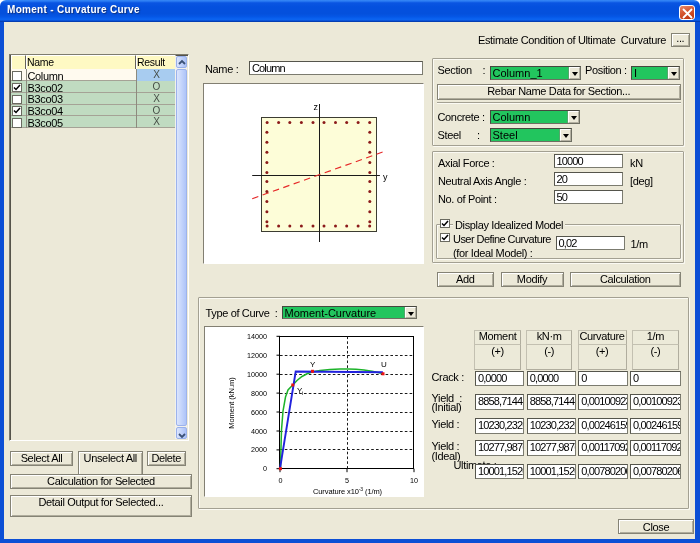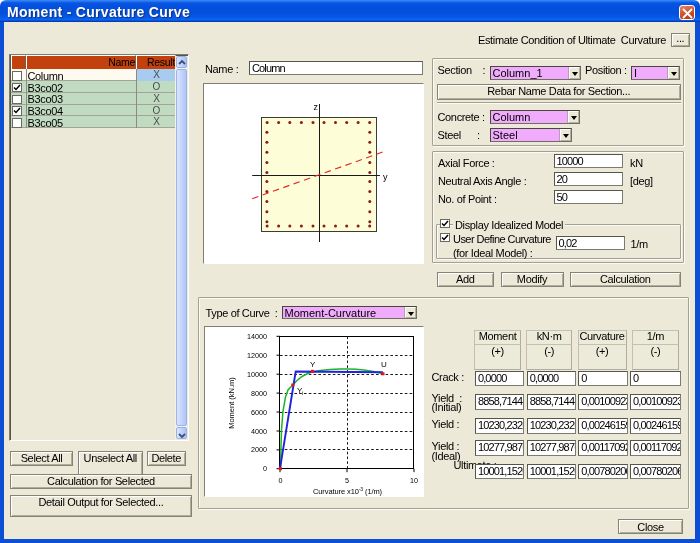--- a/index.html
+++ b/index.html
@@ -1,36 +1,36 @@
 <!DOCTYPE html>
 <html><head><meta charset="utf-8"><style>
 *{margin:0;padding:0;box-sizing:border-box;}
 html,body{width:700px;height:543px;background:#fff;overflow:hidden;}
 body{font-family:"Liberation Sans",sans-serif;font-size:11px;color:#000;position:relative;}
 #titlebar{position:absolute;left:0;top:0;width:700px;height:22px;border-radius:6px 6px 0 0;
  background:linear-gradient(180deg,#0f63e8 0%,#3c8cf8 3%,#2272ef 7%,#0a55e2 13%,#0450de 32%,#0450dc 62%,#0557e6 76%,#0a62f0 86%,#0c63ee 90%,#0746c8 96%,#003196 100%);}
-#title{position:absolute;left:7px;top:4px;font-size:14px;font-weight:bold;color:#fff;letter-spacing:.3px;text-shadow:1px 1px 1px #10327e;}
+#title{position:absolute;left:7px;top:4px;font-size:10px;font-weight:bold;color:#fff;letter-spacing:.3px;text-shadow:1px 1px 1px #10327e;}
 #closebtn{position:absolute;left:679px;top:4.5px;width:16px;height:15.5px;border-radius:3px;border:1px solid #fff;
  background:linear-gradient(160deg,#e8896a 0%,#d75b35 40%,#c33d17 80%,#b03010 100%);}
 #closebtn svg{position:absolute;left:2px;top:2px;}
 .bL{position:absolute;left:0;top:22px;width:4px;height:517px;background:#0c4fd5;}
 .bR{position:absolute;left:695px;top:22px;width:5px;height:517px;background:#0c4fd5;}
 .bB{position:absolute;left:0;top:539px;width:700px;height:4px;background:#0c4fd5;}
 #content{position:absolute;left:4px;top:22px;width:691px;height:517px;background:#ece9d8;}
 .lbl{position:absolute;white-space:pre;line-height:12px;letter-spacing:-0.35px;}
 .inp{position:absolute;background:#fff;border:1px solid #7b7b6f;border-top-color:#55554c;border-left-color:#55554c;padding:1px 1px 0 2px;overflow:hidden;white-space:nowrap;line-height:11px;letter-spacing:-0.85px;}
 .btn{position:absolute;background:#ece9d8;border:1px solid #858375;box-shadow:inset 1px 1px 0 #ffffff,inset -1px -1px 0 #b0ad9d;text-align:center;line-height:13px;overflow:hidden;letter-spacing:-0.35px;}
 .grp{position:absolute;border:1px solid #a3a092;box-shadow:1px 1px 0 #fbfaf3,inset 1px 1px 0 #fbfaf3;border-radius:1px;}
-.dd{position:absolute;background:#f0abfc;border:1px solid #6e6e62;border-top-color:#47473f;border-left-color:#47473f;line-height:11px;padding:1px 0 0 2px;white-space:nowrap;overflow:hidden;}
+.dd{position:absolute;background:#22c55e;border:1px solid #6e6e62;border-top-color:#47473f;border-left-color:#47473f;line-height:11px;padding:1px 0 0 2px;white-space:nowrap;overflow:hidden;}
 .ddb{position:absolute;right:0px;top:0px;bottom:0px;width:11px;background:#ece9d8;border:1px solid #b4b1a2;border-top-color:#fff;border-left-color:#fff;box-shadow:0 0 0 0.5px #8a887a;}
 .ddb:after{content:"";position:absolute;left:2px;top:4px;border:3.5px solid transparent;border-top:4px solid #000;}
 .cb{position:absolute;width:9.5px;height:9.5px;background:#fff;border:1px solid #6a6a60;}
 .hdrcell{position:absolute;background:#ecead9;border:1px solid #b0ad9e;border-top-color:#c3c0b1;border-left-color:#c3c0b1;text-align:center;line-height:10px;height:26px;padding-top:0.5px;letter-spacing:-0.35px;}
 .rlbl{position:absolute;line-height:9.8px;letter-spacing:-0.35px;}
-.lhc{position:absolute;top:0px;height:18px;background:#c2410c;border:1px solid #fff;border-right:1px solid #64625a;border-bottom:1px solid #64625a;text-align:right;line-height:13.5px;font-size:10.5px;letter-spacing:-0.3px;}
+.lhc{position:absolute;top:0px;height:18px;background:#fef9c3;border:1px solid #fff;border-right:1px solid #64625a;border-bottom:1px solid #64625a;text-align:left;line-height:13.5px;font-size:10.5px;letter-spacing:-0.3px;}
 .lrow{position:absolute;left:1px;width:165px;height:11.8px;border-bottom:1px solid #a5a296;}
 .vsep{position:absolute;left:15px;top:0;width:1px;height:11.8px;background:#8d8b7e;}
 .xcell{position:absolute;left:125px;top:0;width:40px;height:11.8px;border-left:1px solid #8d8b7e;text-align:center;line-height:11px;color:#474f47;font-size:10px;}
 .lname{position:absolute;left:17.5px;line-height:11px;letter-spacing:-0.35px;}
 #sb{position:absolute;right:1px;top:1px;width:12px;height:383px;background:#f2f1ec;}
 .sbb{position:absolute;left:0.5px;width:11px;height:12px;border-radius:2px;background:linear-gradient(90deg,#dce5fd 0%,#c2d3fb 50%,#abc1f7 100%);border:1px solid #98b0ea;}
 #sbthumb{position:absolute;left:0.5px;top:12.5px;width:11px;height:357px;border-radius:2px;background:linear-gradient(90deg,#dce5fd 0%,#c6d6fb 45%,#aec4f8 100%);border:1px solid #9cb3ec;}
 </style></head><body>
 <div id="titlebar"></div>
 <div id="title">Moment - Curvature Curve</div>
@@ -298,13 +298,13 @@
 <div class="inp" style="left:630px;top:418.3px;width:51px;height:15.5px;">0,00246159</div>
 <div class="inp" style="left:474.9px;top:440px;width:49.4px;height:15.5px;">10277,9876</div>
 <div class="inp" style="left:526.8px;top:440px;width:49px;height:15.5px;">10277,9876</div>
 <div class="inp" style="left:578.2px;top:440px;width:49.4px;height:15.5px;">0,00117092</div>
 <div class="inp" style="left:630px;top:440px;width:51px;height:15.5px;">0,00117092</div>
 <div class="inp" style="left:474.9px;top:463.8px;width:49.4px;height:15.5px;">10001,1520</div>
 <div class="inp" style="left:526.8px;top:463.8px;width:49px;height:15.5px;">10001,1520</div>
 <div class="inp" style="left:578.2px;top:463.8px;width:49.4px;height:15.5px;">0,00780206</div>
 <div class="inp" style="left:630px;top:463.8px;width:51px;height:15.5px;">0,00780206</div>
 
-<div class="btn" style="left:618px;top:518.5px;width:65px;height:15.5px;line-height:14px;">Close</div>
+<div class="btn" style="left:618px;top:518.5px;width:76px;height:15.5px;line-height:14px;">Close</div>
 
 </body></html>

